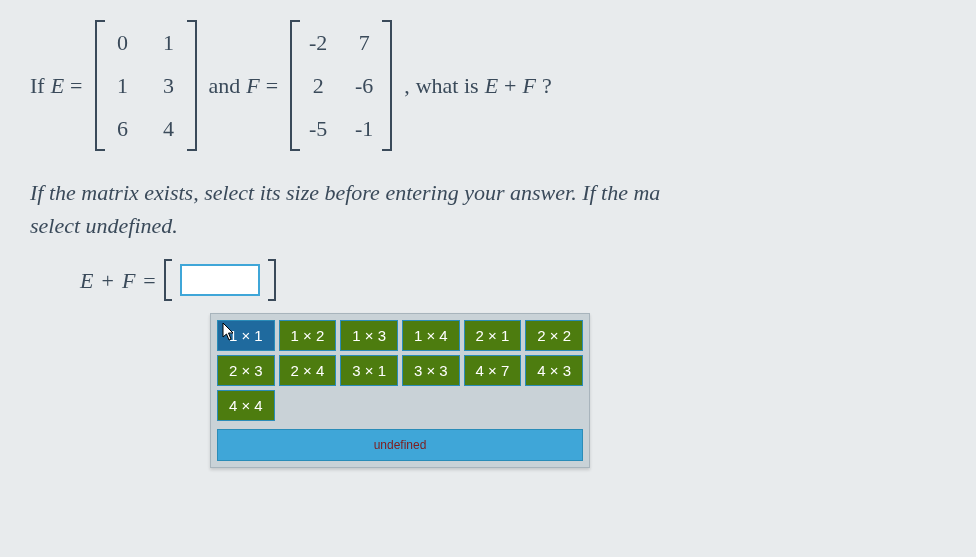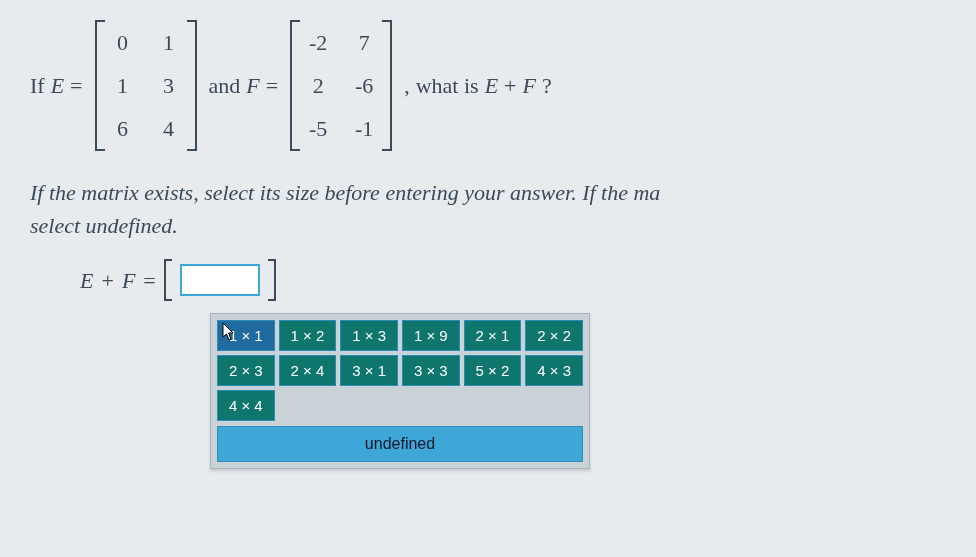--- a/index.html
+++ b/index.html
@@ -95,39 +95,39 @@
     padding: 6px;
     box-shadow: 0 2px 3px rgba(0,0,0,.15);
   }
   .size-grid {
     display: grid;
     grid-template-columns: repeat(6, 1fr);
     gap: 4px;
     margin-bottom: 4px;
   }
   .size-btn {
-    background: #0f766e;
+    background: #4d7c0f;
     color: #fff;
     border: 1px solid #2a8cb8;
     font-family: Verdana, sans-serif;
     font-size: 15px;
     padding: 6px 0;
     text-align: center;
     cursor: pointer;
     position: relative;
   }
   .size-btn.selected {
     background: #1f6a9e;
   }
   .undefined-btn {
     background: #3fa6d8;
-    color: #0f172a;
+    color: #7f1d1d;
     border: 1px solid #2a8cb8;
     font-family: Verdana, sans-serif;
-    font-size: 16px;
+    font-size: 12px;
     padding: 8px 8px;
     text-align: center;
     cursor: pointer;
     width: 100%;
   }
   .cursor-arrow {
     position: absolute;
     left: 4px;
     top: 2px;
     width: 14px;
@@ -196,25 +196,25 @@
   <span class="small-bracket-r"></span>
 </div>
 
 <div class="size-panel">
   <div class="size-grid" id="sizeGrid">
       <button class="size-btn selected">1 × 1<svg class="cursor-arrow" viewBox="0 0 12 18">
           <path d="M0 0 L0 14 L3.5 11 L6 17 L8 16 L5.5 10 L10 10 Z" fill="white" stroke="black" stroke-width="1"></path>
         </svg></button>
       <button class="size-btn">1 × 2</button>
       <button class="size-btn">1 × 3</button>
-      <button class="size-btn">1 × 9</button>
+      <button class="size-btn">1 × 4</button>
       <button class="size-btn">2 × 1</button>
       <button class="size-btn">2 × 2</button>
       <button class="size-btn">2 × 3</button>
       <button class="size-btn">2 × 4</button>
       <button class="size-btn">3 × 1</button>
       <button class="size-btn">3 × 3</button>
-      <button class="size-btn">5 × 2</button>
+      <button class="size-btn">4 × 7</button>
       <button class="size-btn">4 × 3</button>
       <button class="size-btn">4 × 4</button>
     </div>
   <button class="undefined-btn">undefined</button>
 </div>
 
 </body></html>

